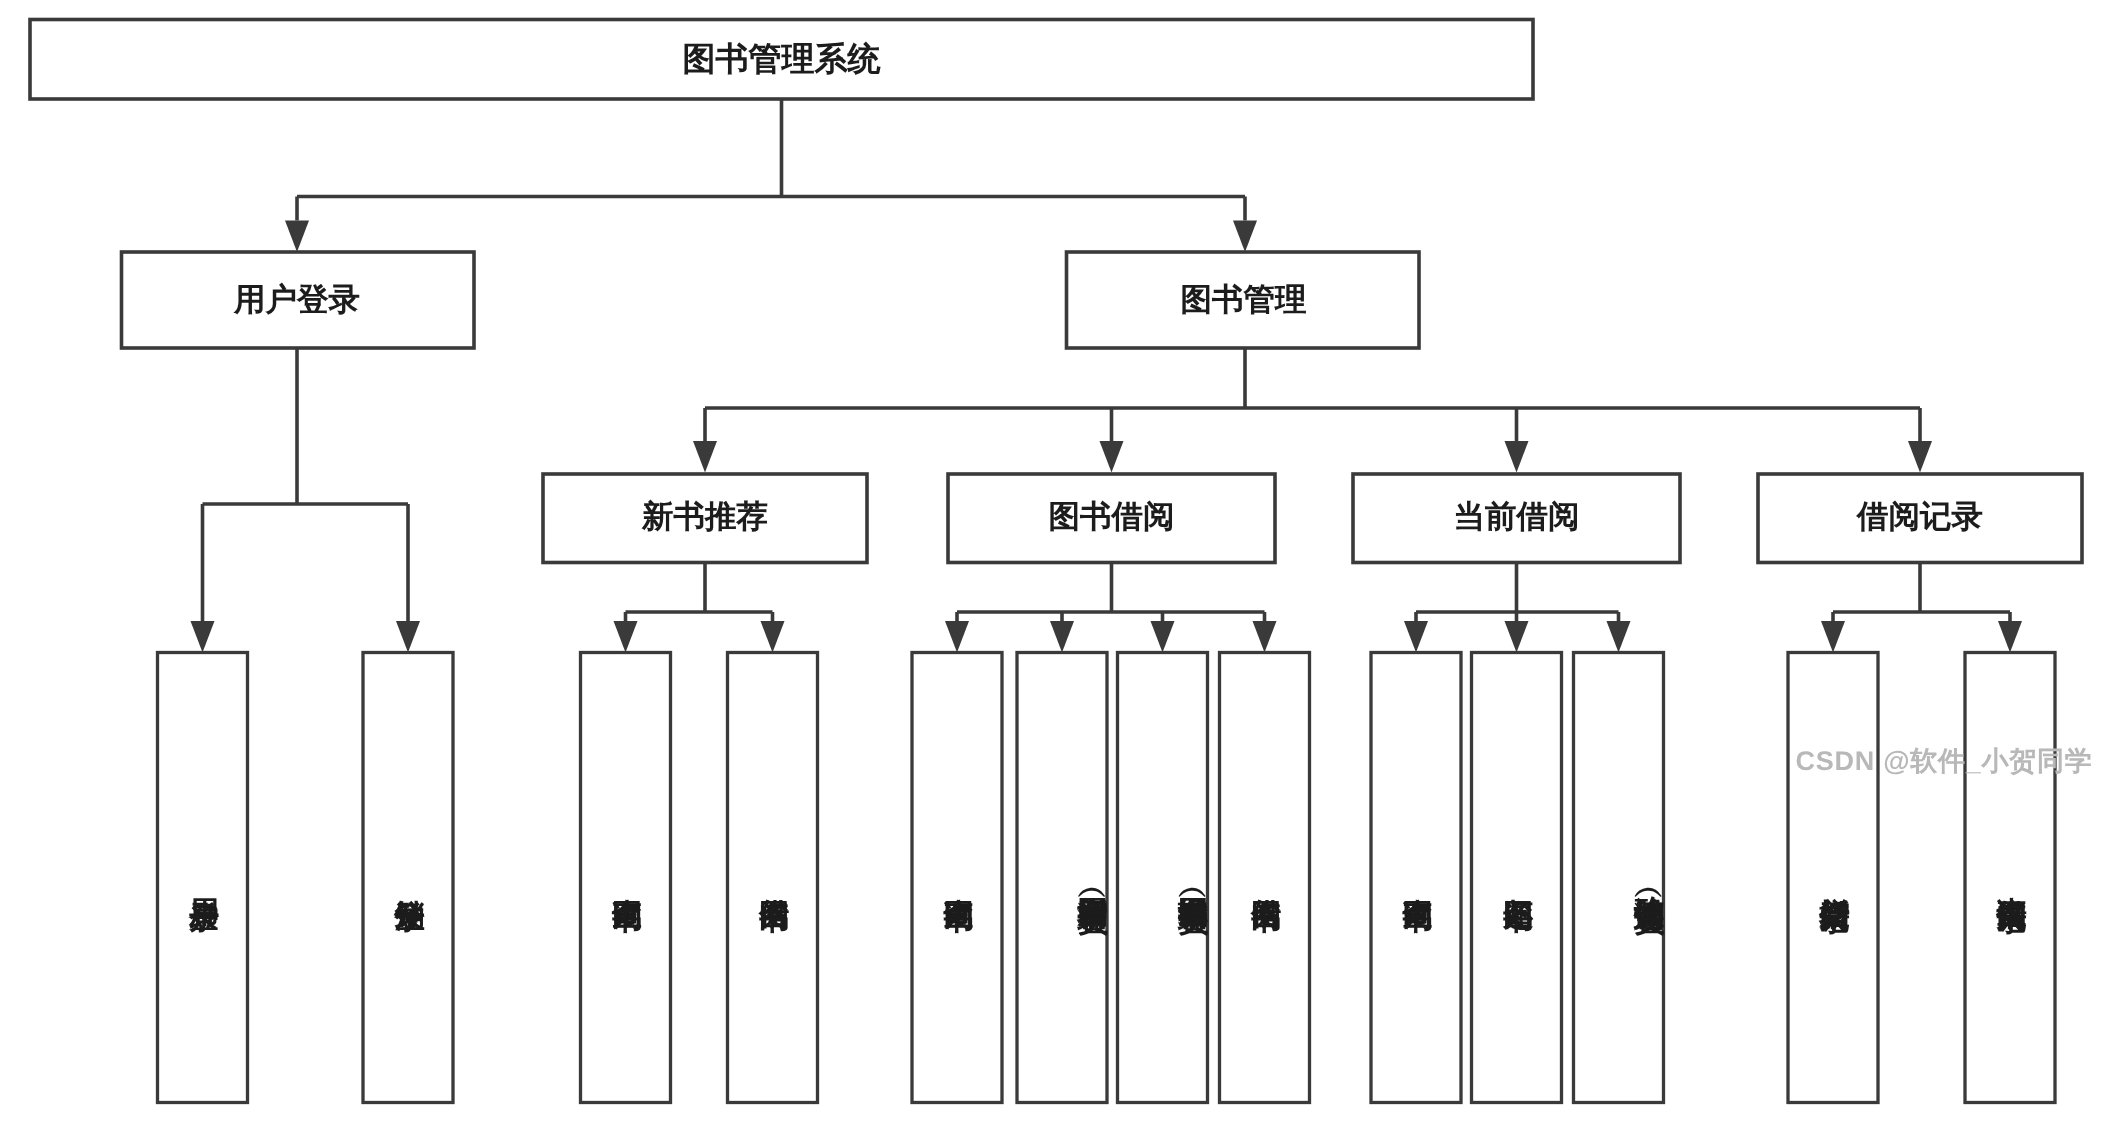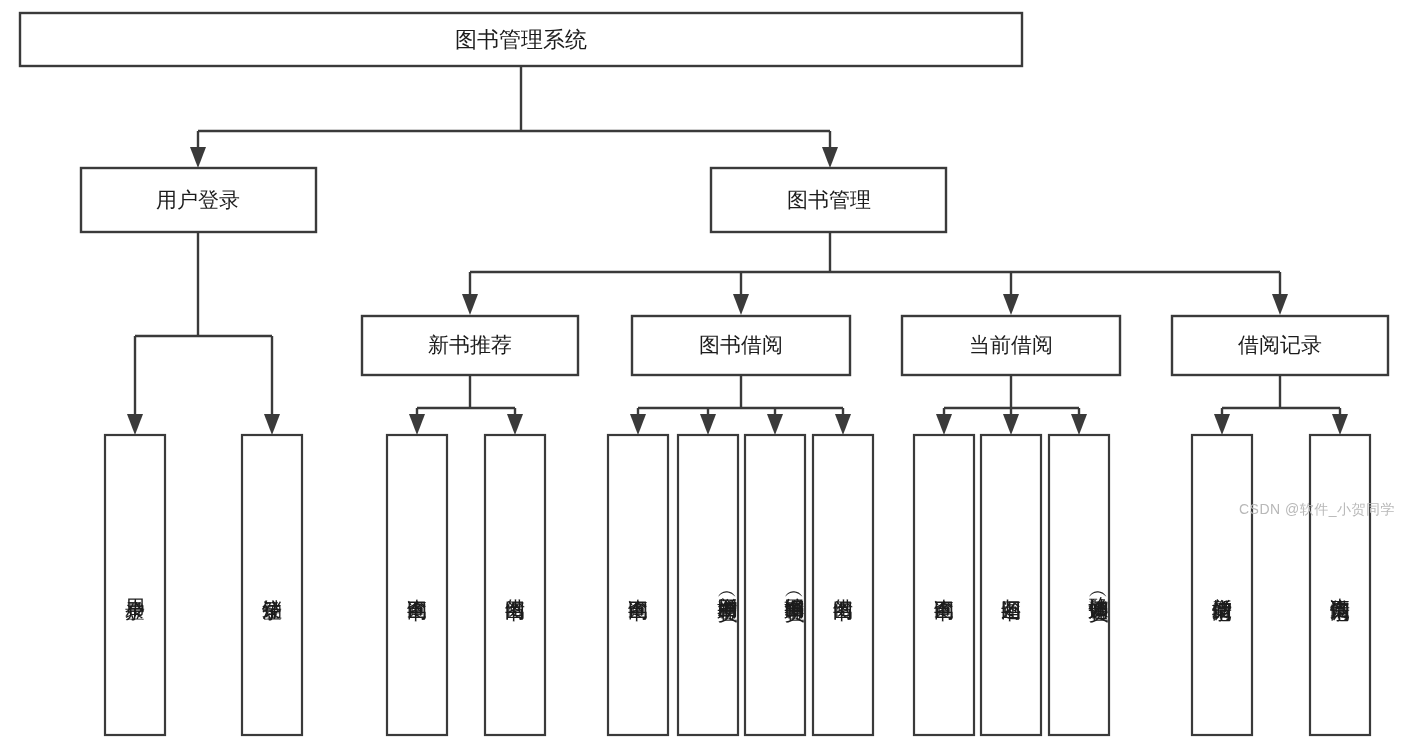--- a/index.html
+++ b/index.html
@@ -11,20 +11,21 @@
     width: 1405px;
     height: 747px;
     overflow: hidden;
     font-family: "Liberation Sans", "DejaVu Sans", sans-serif;
   }
   #diagram-root {
     position: relative;
     width: 1405px;
     height: 523px;
     background: #ffffff;
+    font-weight: bold;
   }
   svg#flowchart {
     position: absolute;
     left: 0;
     top: 0;
     width: 1405px;
     height: 747px;
     display: block;
   }
   .node-rect {
@@ -71,21 +72,21 @@
     letter-spacing: 1px;
     white-space: pre-line;
     text-align: center;
     pointer-events: none;
   }
   .watermark {
     position: absolute;
     right: 10px;
     bottom: 4px;
     font-family: "Liberation Sans", "DejaVu Sans", sans-serif;
-    font-size: 14px;
+    font-size: 18px;
     color: #b8b8b8;
     letter-spacing: 0.5px;
     white-space: nowrap;
   }
 </style>
 </head>
 <body>
 
 <div id="diagram-root">
 

